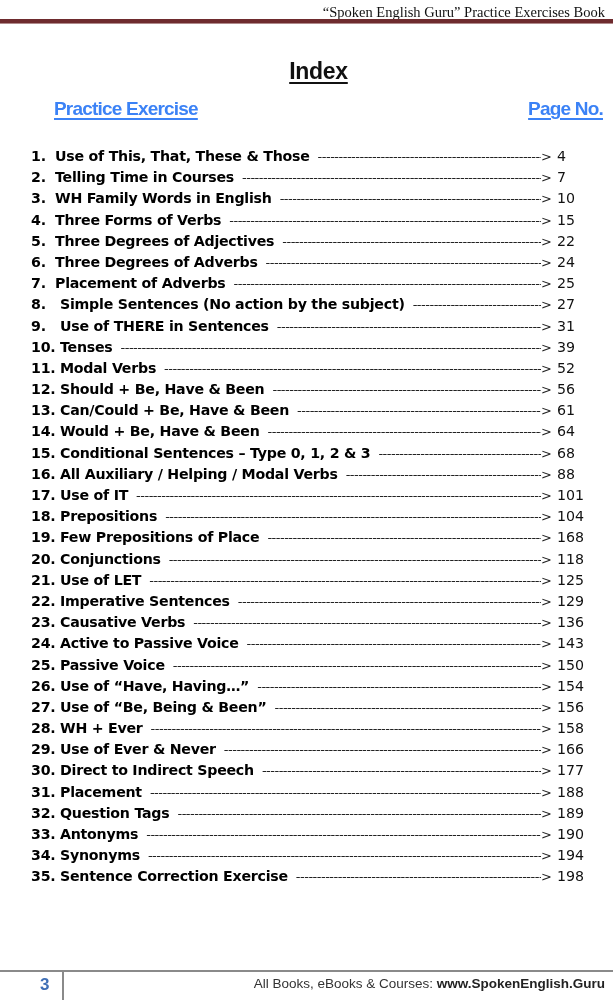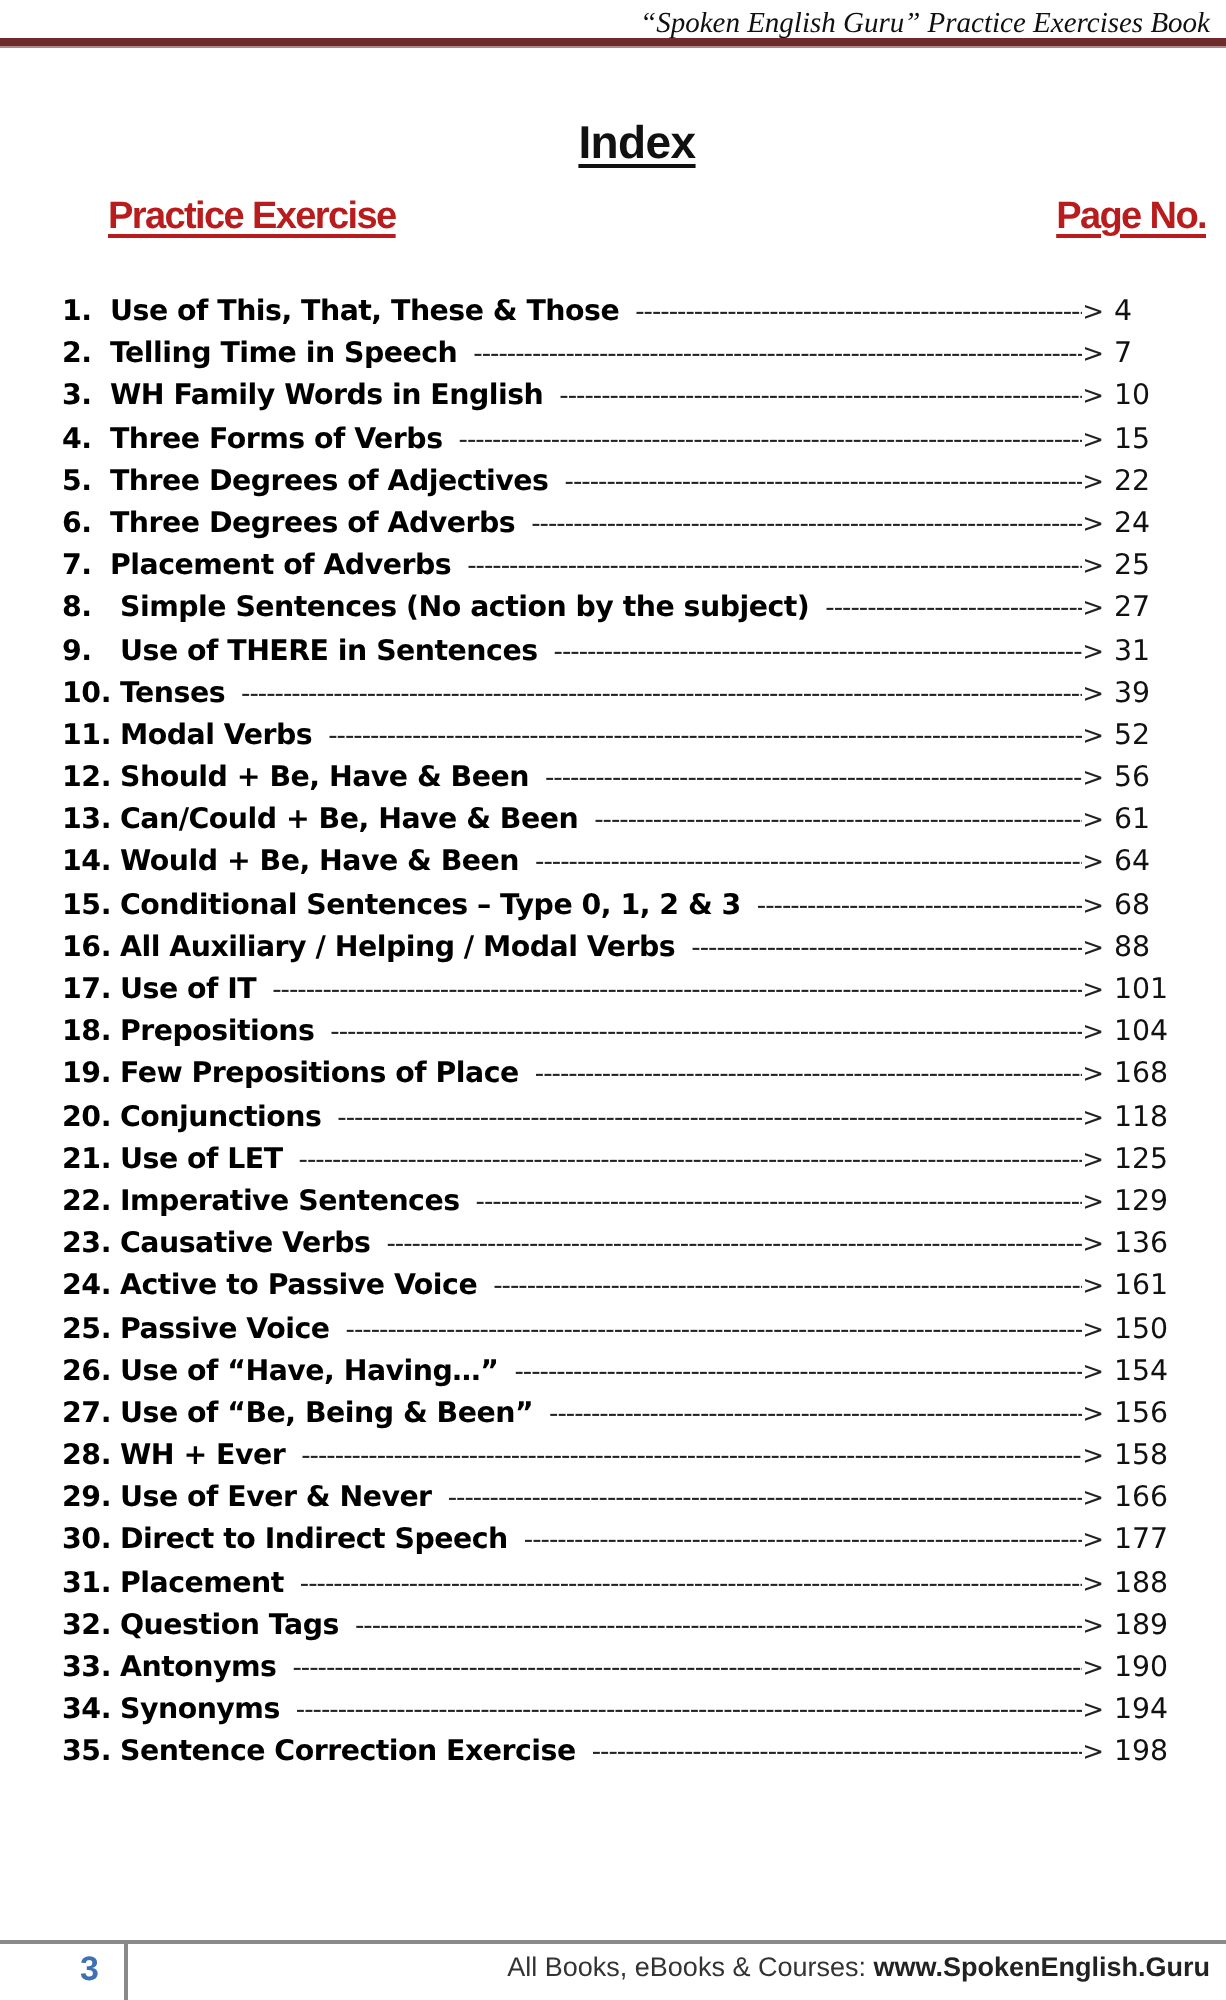--- a/index.html
+++ b/index.html
@@ -17,21 +17,20 @@
     }
     .running-header {
       position: absolute;
       top: 4px;
       right: 8px;
       font-family: "Liberation Serif", "DejaVu Serif", serif;
       font-size: 14.5px;
       line-height: 16px;
       color: #111;
       white-space: nowrap;
-      font-style: italic;
     }
     .header-rule {
       position: absolute;
       top: 19px;
       left: 0;
       width: 613px;
       height: 4px;
       background: #6e2b2e;
       border-bottom: 1px solid #b08a8b;
     }
@@ -53,21 +52,21 @@
     .col-head {
       position: absolute;
       top: 98px;
       font-family: "Liberation Sans", "DejaVu Sans", sans-serif;
       font-weight: bold;
       font-size: 19px;
       letter-spacing: -0.8px;
       text-decoration: underline;
       text-underline-offset: 3px;
       text-decoration-thickness: 2px;
-      color: #b91c1c;
+      color: #3b82f6;
     }
     .col-head.left { left: 54px; }
     .col-head.right { right: 10px; }
 
     .toc {
       position: absolute;
       top: 146px;
       left: 31px;
       width: 560px;
       margin: 0;
@@ -171,21 +170,21 @@
 <ul class="toc" id="toc-list">
     <li class="toc-row">
       <span class="toc-num">1.</span>
       <span class="toc-title">Use of This, That, These &amp; Those</span>
       <span class="toc-leader"></span>
       <span class="toc-arrow">&gt;</span>
       <span class="toc-page">4</span>
     </li>
     <li class="toc-row">
       <span class="toc-num">2.</span>
-      <span class="toc-title">Telling Time in Speech</span>
+      <span class="toc-title">Telling Time in Courses</span>
       <span class="toc-leader"></span>
       <span class="toc-arrow">&gt;</span>
       <span class="toc-page">7</span>
     </li>
     <li class="toc-row">
       <span class="toc-num">3.</span>
       <span class="toc-title">WH Family Words in English</span>
       <span class="toc-leader"></span>
       <span class="toc-arrow">&gt;</span>
       <span class="toc-page">10</span>
@@ -328,21 +327,21 @@
       <span class="toc-title">Causative Verbs</span>
       <span class="toc-leader"></span>
       <span class="toc-arrow">&gt;</span>
       <span class="toc-page">136</span>
     </li>
     <li class="toc-row">
       <span class="toc-num wide">24.</span>
       <span class="toc-title">Active to Passive Voice</span>
       <span class="toc-leader"></span>
       <span class="toc-arrow">&gt;</span>
-      <span class="toc-page">161</span>
+      <span class="toc-page">143</span>
     </li>
     <li class="toc-row">
       <span class="toc-num wide">25.</span>
       <span class="toc-title">Passive Voice</span>
       <span class="toc-leader"></span>
       <span class="toc-arrow">&gt;</span>
       <span class="toc-page">150</span>
     </li>
     <li class="toc-row">
       <span class="toc-num wide">26.</span>

